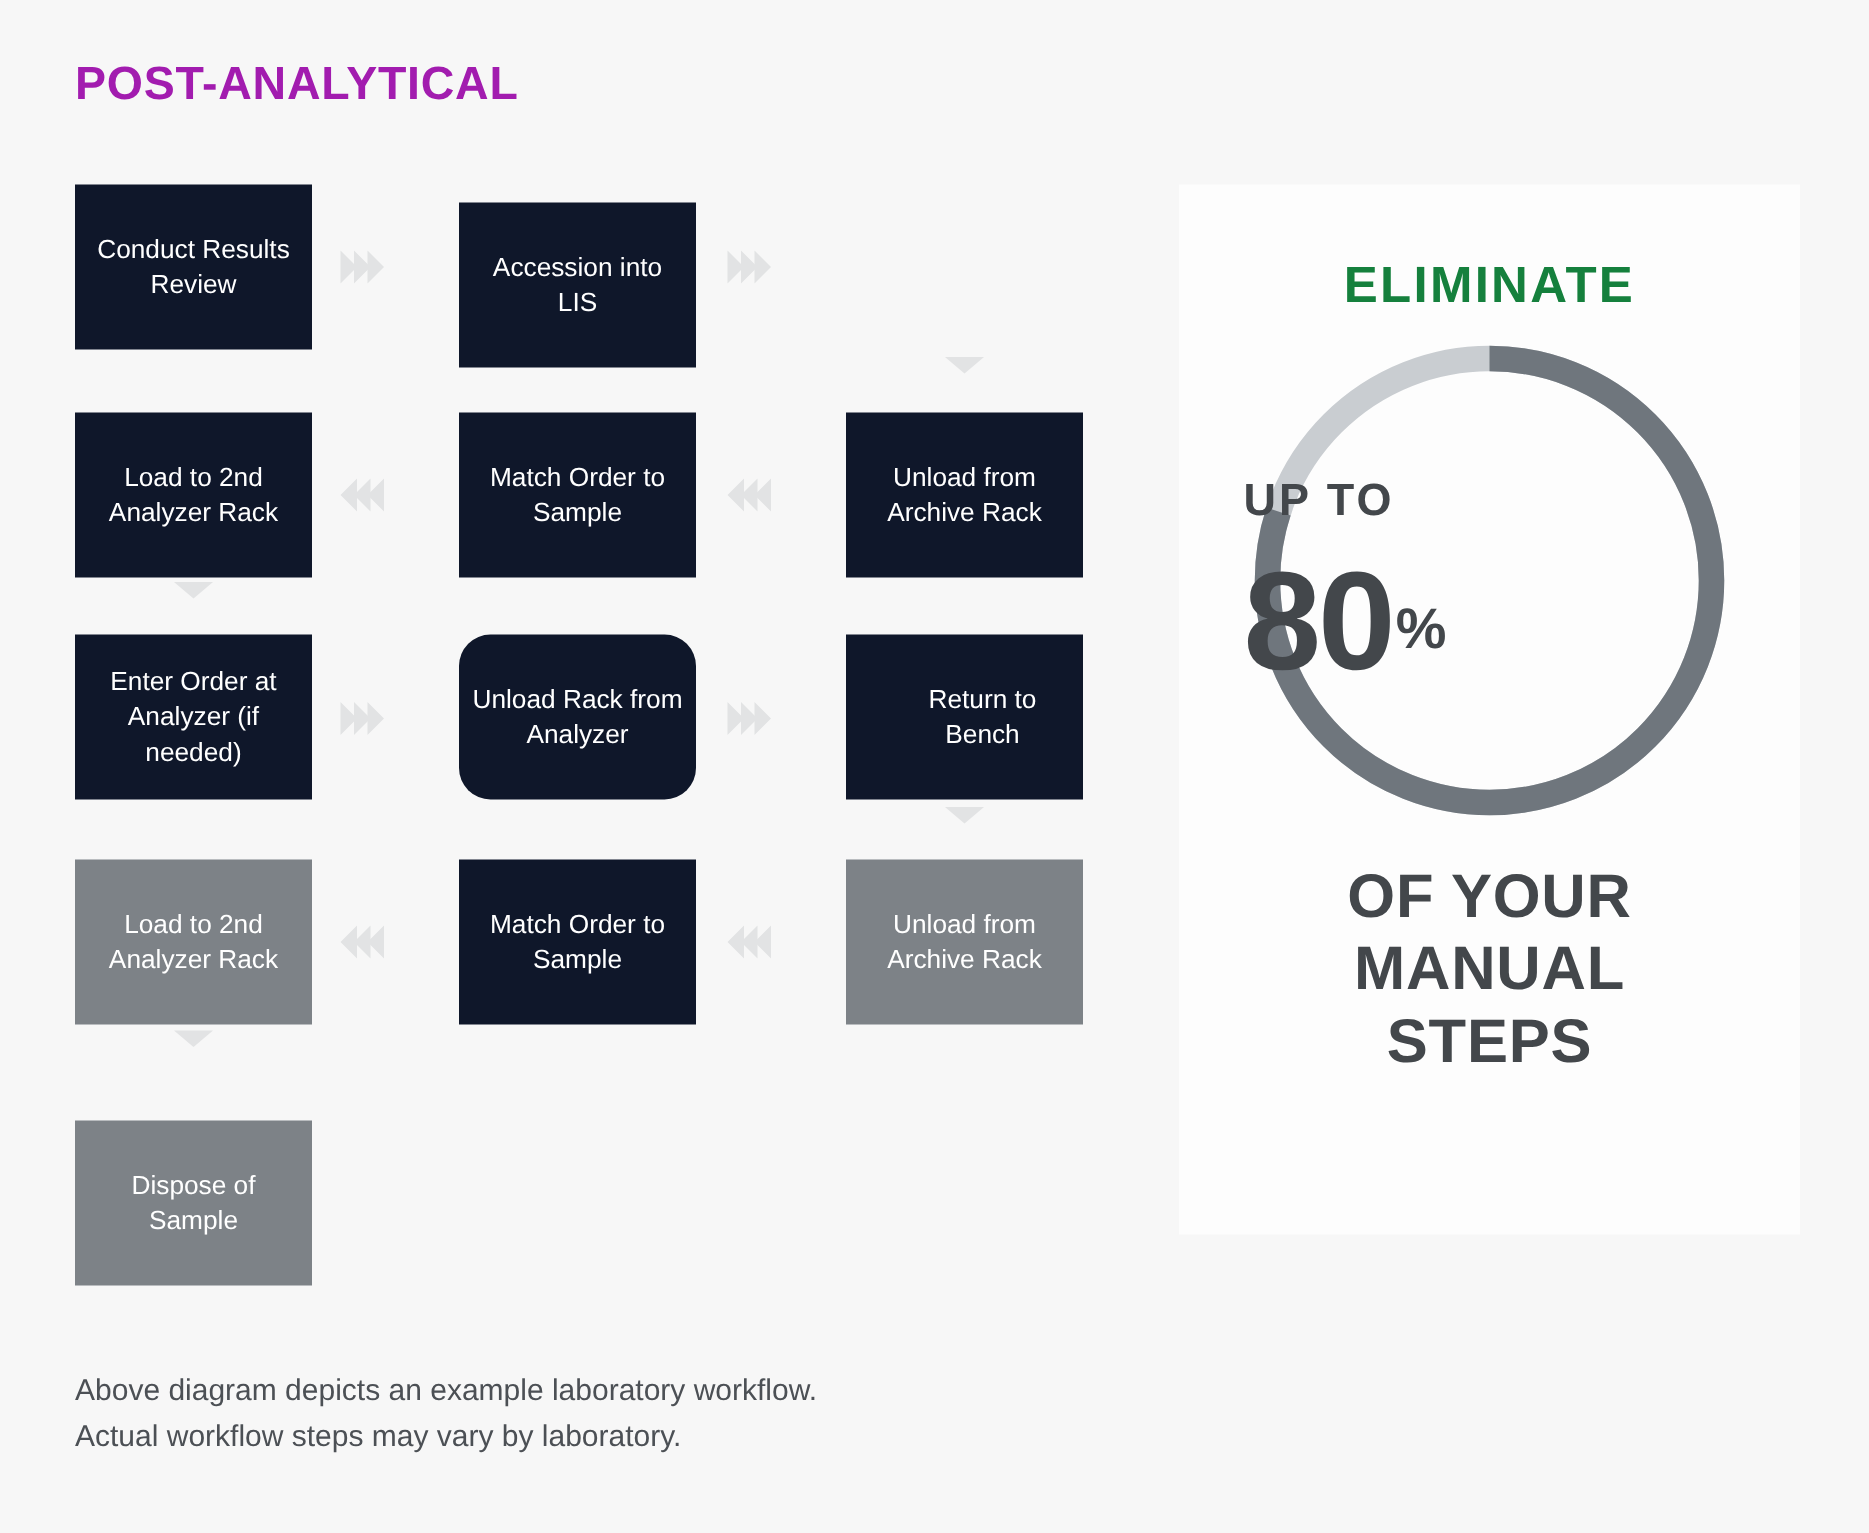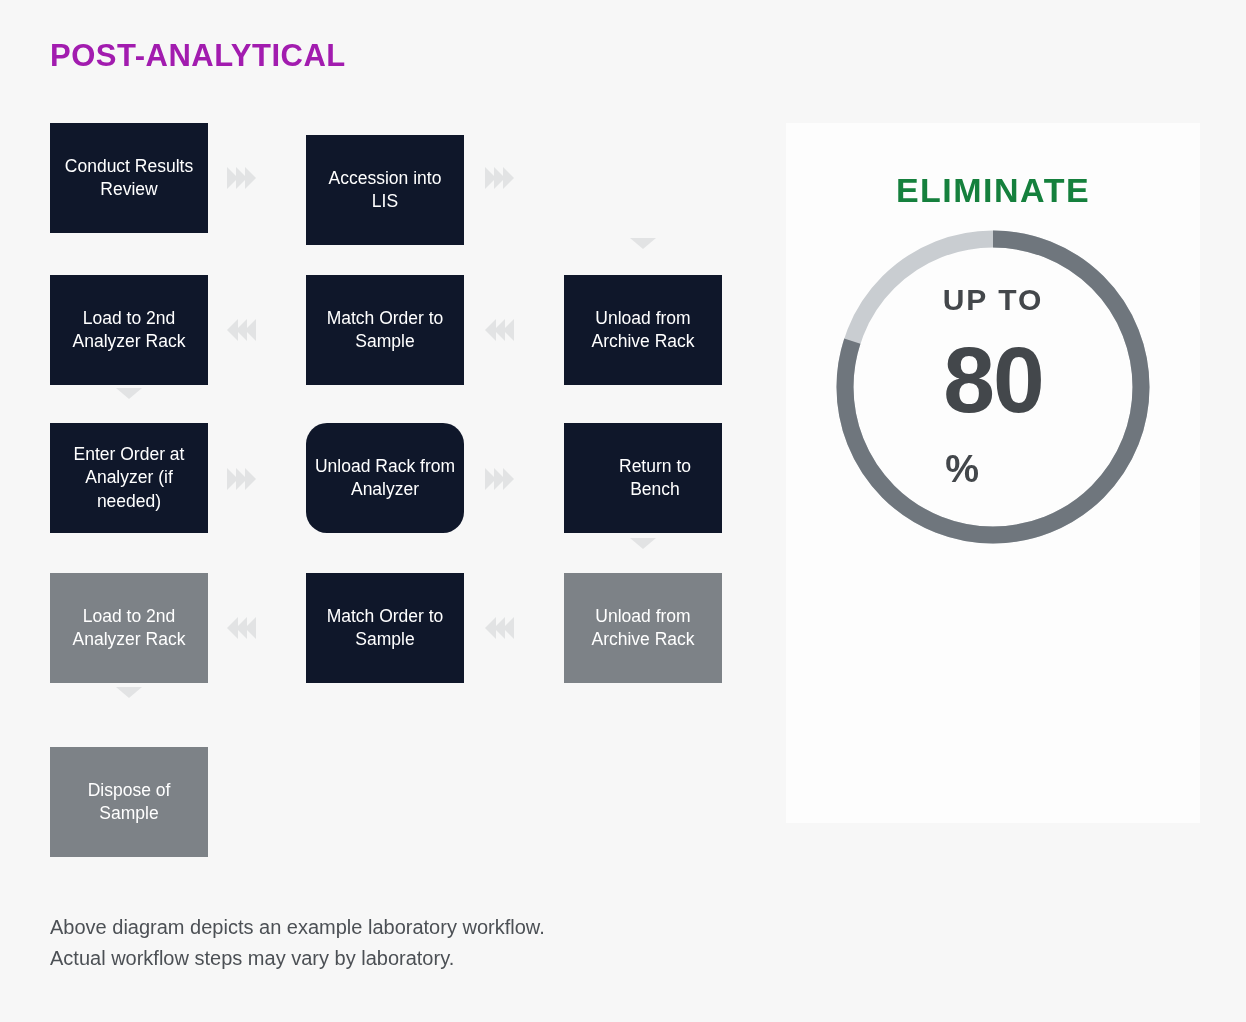--- a/index.html
+++ b/index.html
@@ -104,35 +104,34 @@
   }
   #donut-wrap svg { display: block; }
   .donut-text {
     position: absolute;
     left: 0;
     top: 0;
     width: 100%;
     height: 100%;
     display: flex;
     flex-direction: column;
-    align-items: center;
+    align-items: flex-start;
     justify-content: center;
     color: #43474b;
     gap: 20px;
   }
   #upto {
     font-size: 30px;
     font-weight: bold;
     letter-spacing: 2px;
     margin-bottom: 2px;
   }
   #bignum-row {
     display: flex;
     align-items: flex-start;
-    flex-direction: column;
   }
   #bignum {
     font-size: 93px;
     font-weight: bold;
     line-height: 0.9;
     letter-spacing: -2px;
   }
   #pct {
     font-size: 38px;
     font-weight: bold;
@@ -283,18 +282,23 @@
     </svg>
     <div class="donut-text">
       <div id="upto">UP TO</div>
       <div id="bignum-row">
         <span id="bignum">80</span>
         <span id="pct">%</span>
       </div>
     </div>
   </div>
 
+  <div id="tagline">
+    <div>OF YOUR</div>
+    <div>MANUAL</div>
+    <div>STEPS</div>
+  </div>
 </div>
 
 <div id="footnote">
   <div>Above diagram depicts an example laboratory workflow.</div>
   <div>Actual workflow steps may vary by laboratory.</div>
 </div>
 
 </body></html>

